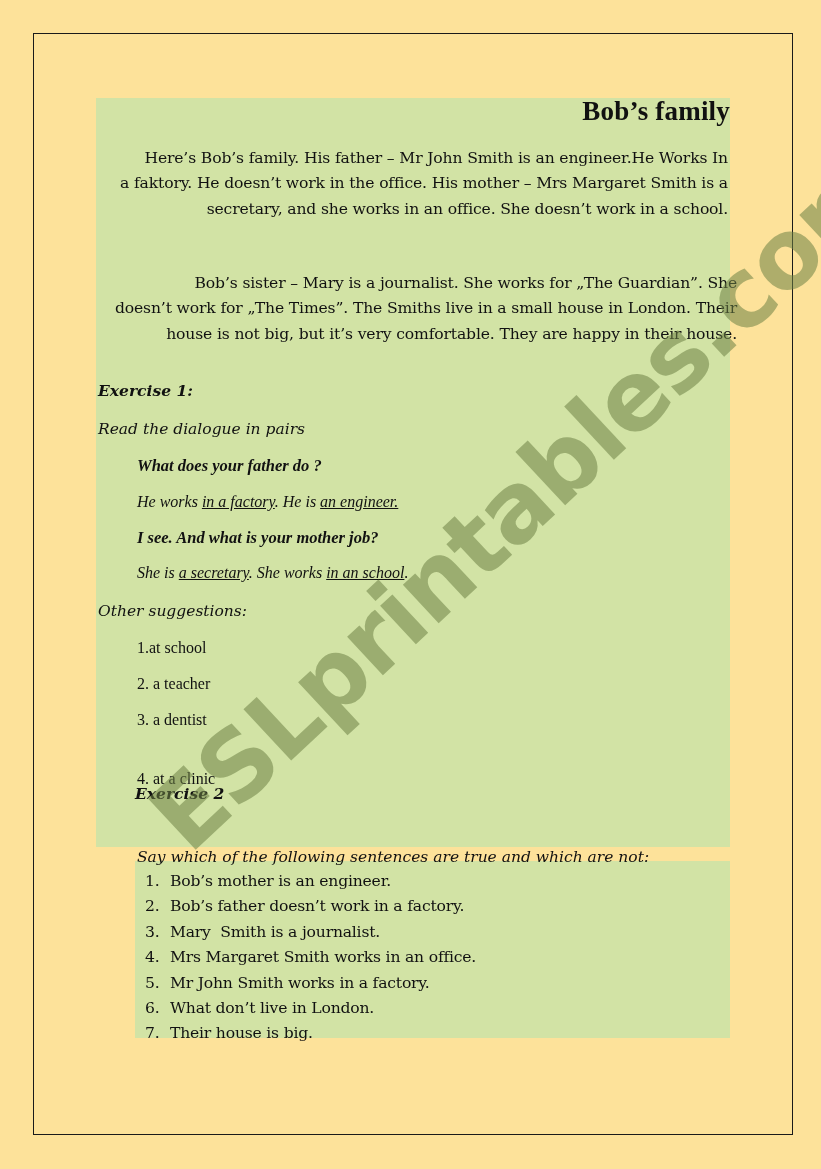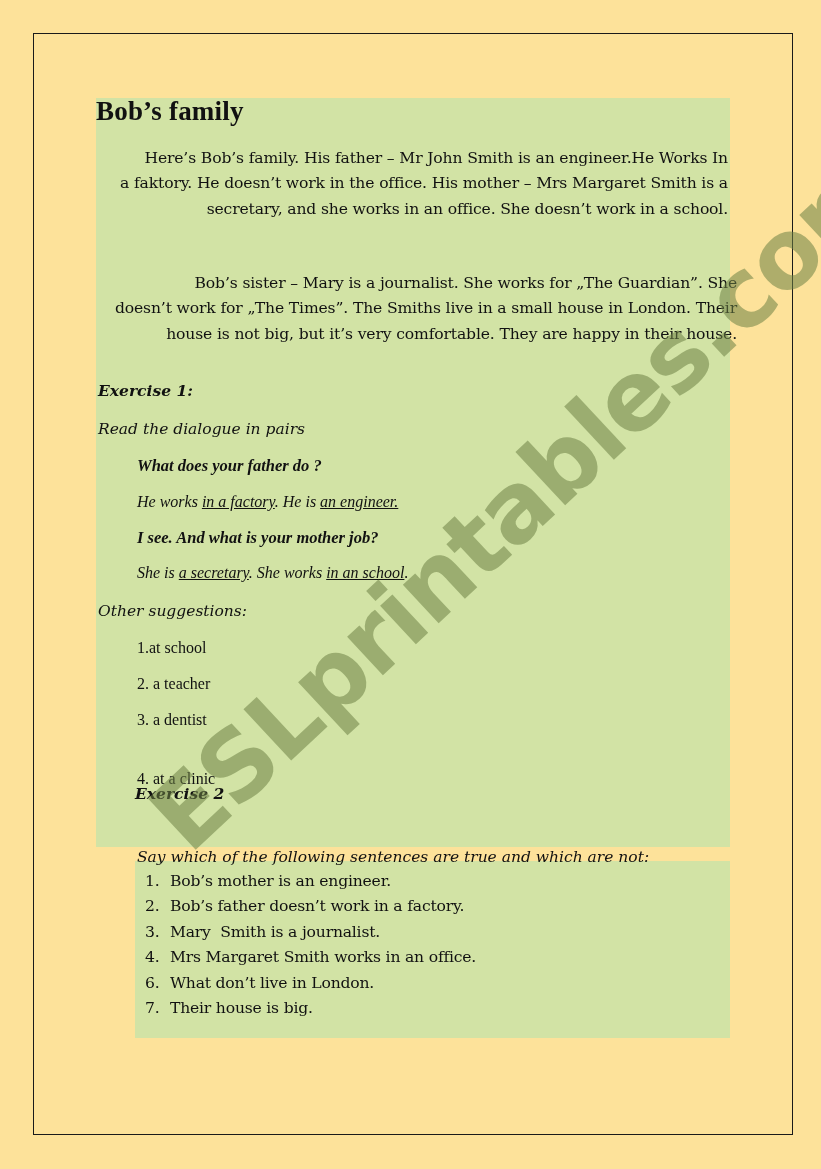--- a/index.html
+++ b/index.html
@@ -38,21 +38,21 @@
     left: 135px;
     top: 861px;
     width: 595px;
     height: 177px;
   }
   .title {
     position: absolute;
     left: 96px;
     top: 96px;
     width: 634px;
-    text-align: left;
+    text-align: right;
     font-family: "Liberation Serif", serif;
     font-weight: bold;
     font-size: 27px;
     letter-spacing: 0.2px;
   }
   .para {
     position: absolute;
     left: 98px;
     width: 630px;
     font-family: "DejaVu Serif", serif;
@@ -154,17 +154,18 @@
 
 <div class="heading-it bold" style="top:784px; left:135px;">Exercise 2</div>
 
 <div class="heading-it" style="top:848px; left:137px;">Say which of the following sentences are true and which are not:</div>
 
 <ol class="tf-list">
   <li><span class="num">1.</span><span>Bob’s mother is an engineer.</span></li>
   <li><span class="num">2.</span><span>Bob’s father doesn’t work in a factory.</span></li>
   <li><span class="num">3.</span><span>Mary  Smith is a journalist.</span></li>
   <li><span class="num">4.</span><span>Mrs Margaret Smith works in an office.</span></li>
+  <li><span class="num">5.</span><span>Mr John Smith works in a factory.</span></li>
   <li><span class="num">6.</span><span>What don’t live in London.</span></li>
   <li><span class="num">7.</span><span>Their house is big.</span></li>
 </ol>
 
 <div class="watermark">ESLprintables.com</div>
 
 </body></html>

